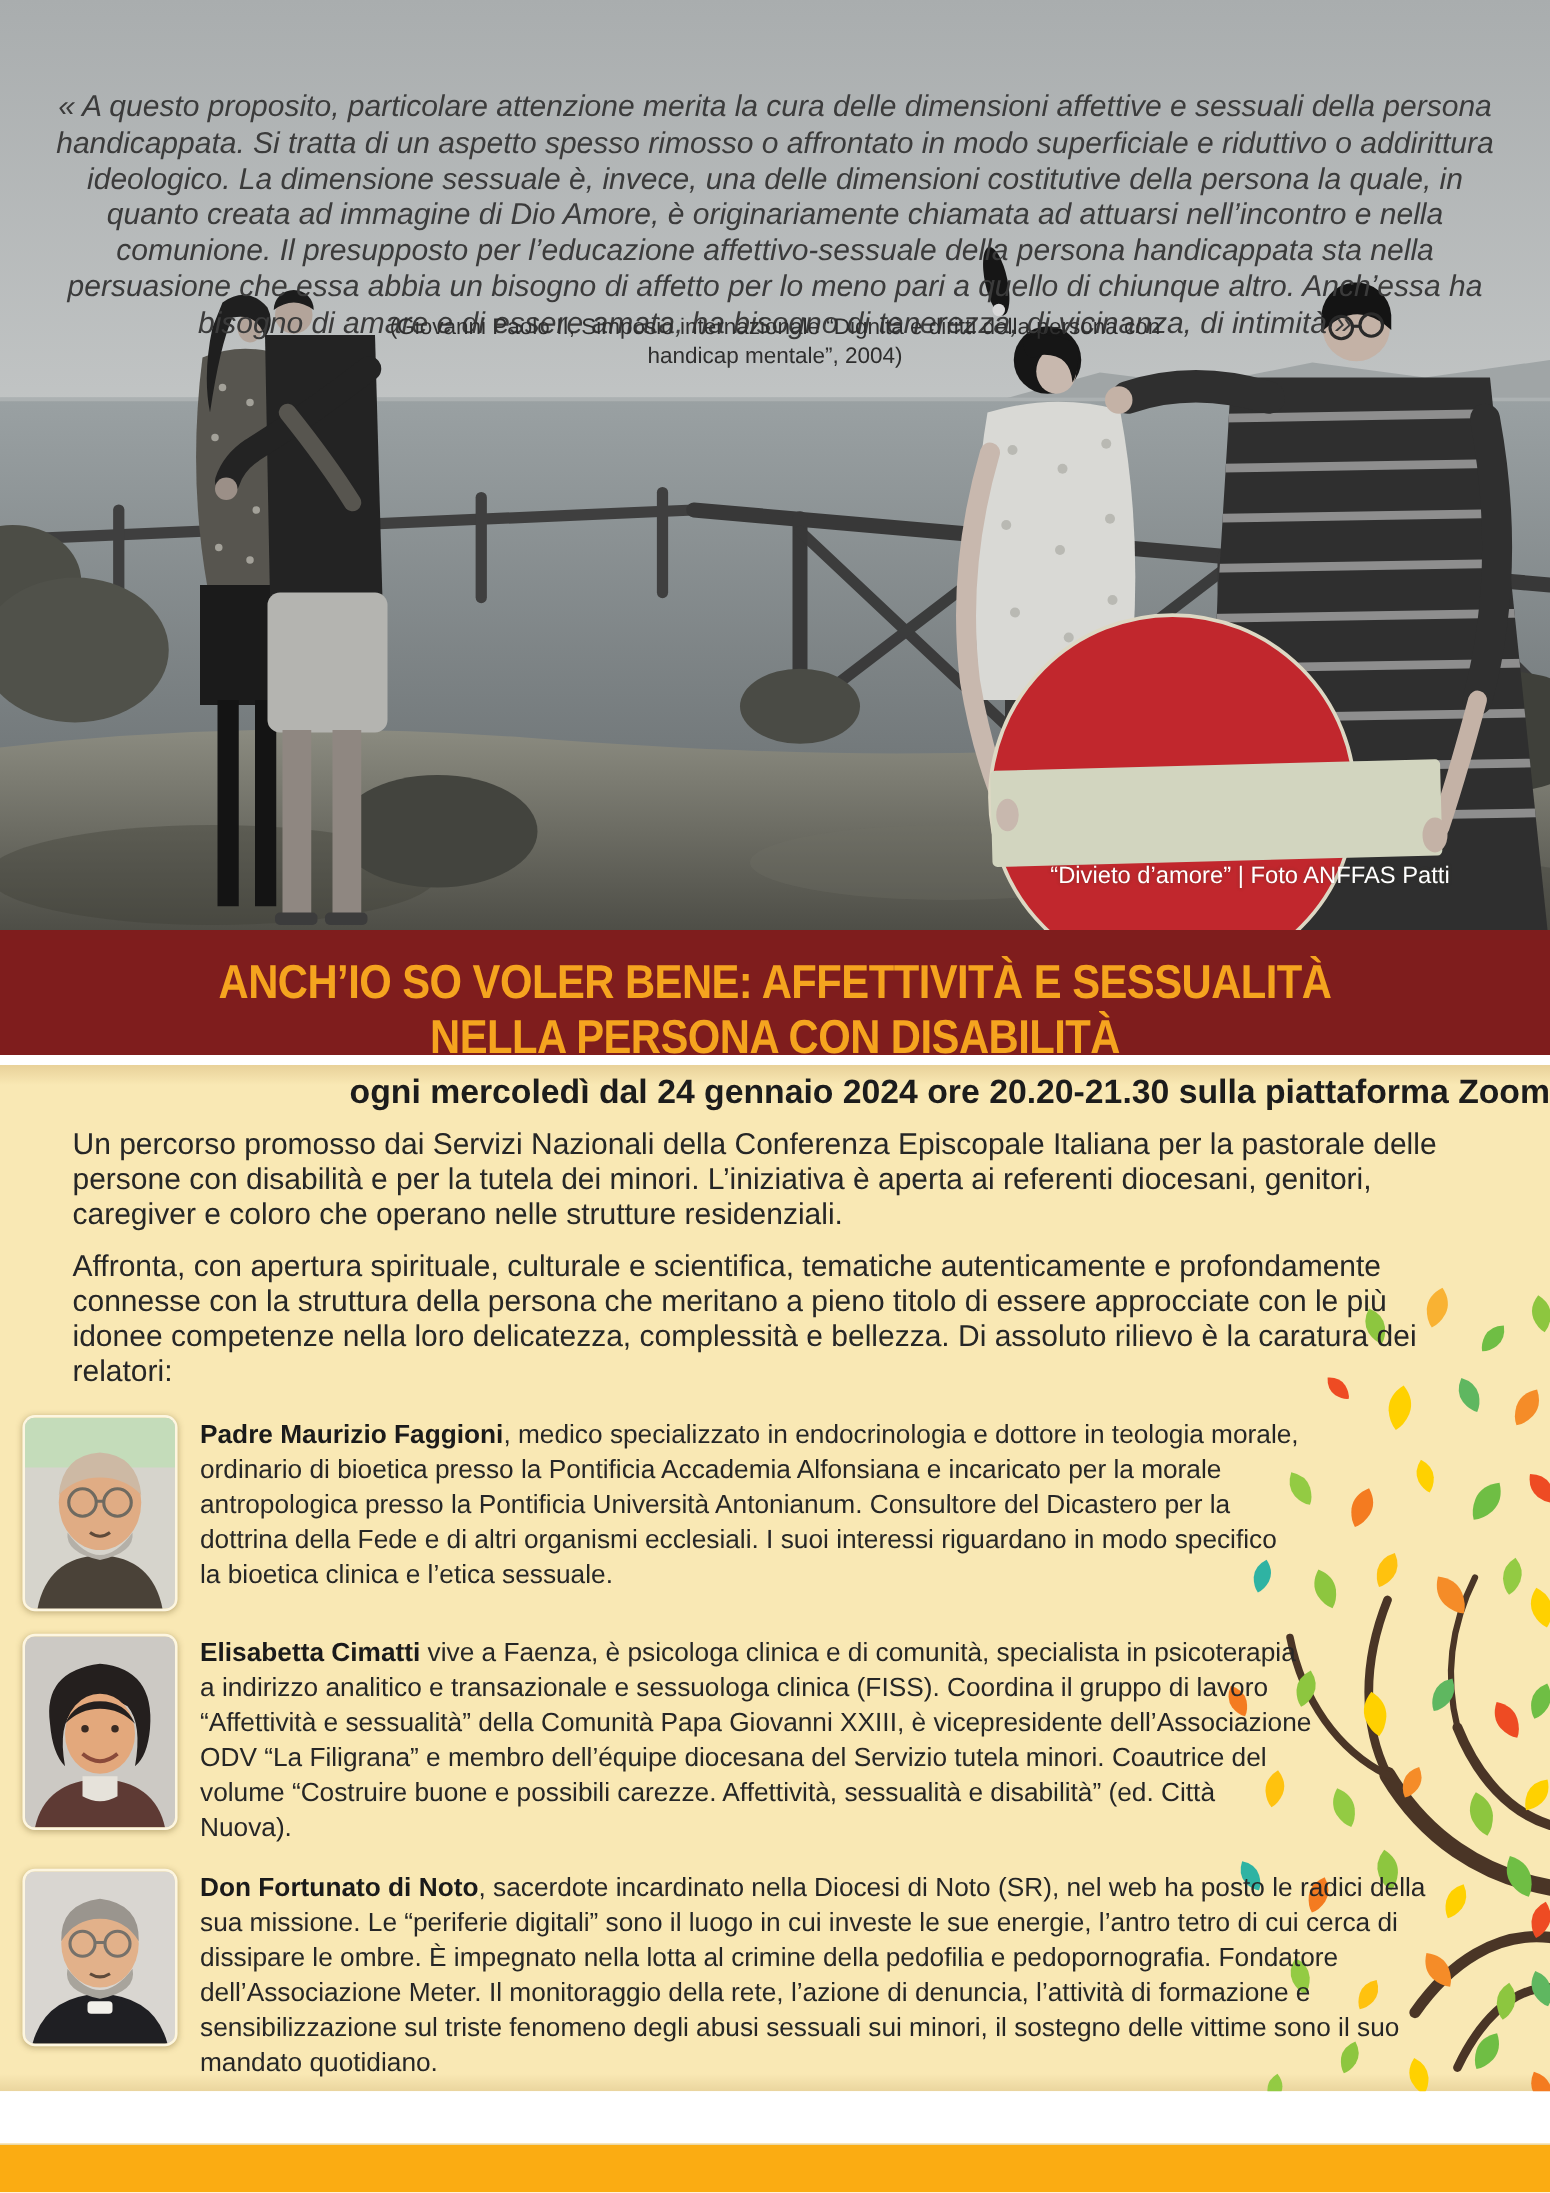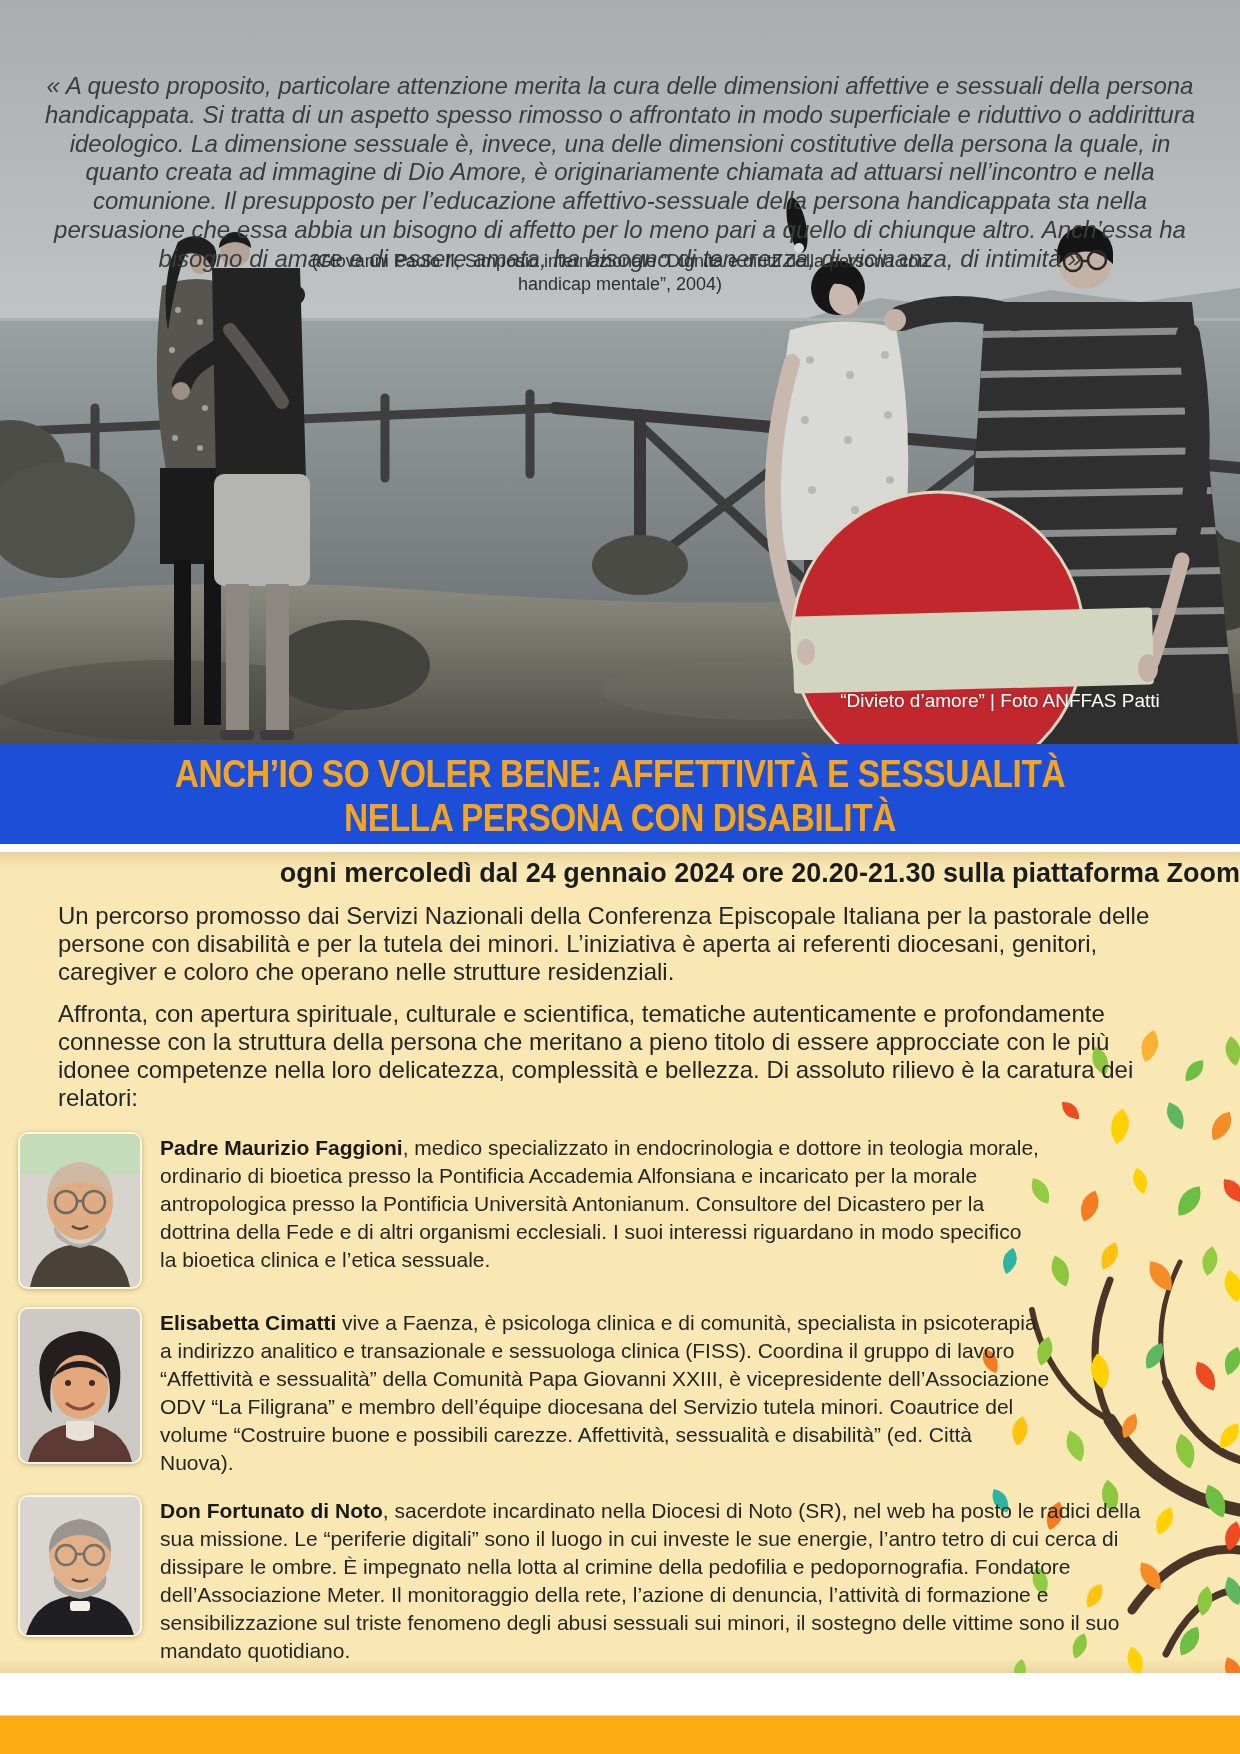--- a/index.html
+++ b/index.html
@@ -17,21 +17,21 @@
   .attribution {
     position:absolute; top:250px; left:300px; width:640px; text-align:center;
     font-size:18px; line-height:1.25; color:#2e2e2e; z-index:5;
   }
   .photo-caption {
     position:absolute; top:690px; left:800px; width:400px; text-align:center;
     font-size:19px; color:#ffffff; z-index:6; text-shadow:0 0 3px rgba(60,60,40,.4);
   }
 
   
-  .title-band { position:absolute; top:744px; left:0; width:1240px; height:100px; background:#1d4ed8; text-align:center; padding-top:8px; }
+  .title-band { position:absolute; top:744px; left:0; width:1240px; height:100px; background:#7f1d1d; text-align:center; padding-top:20px; }
   .title-line { display:block; font-weight:bold; font-size:38px; line-height:44px; color:#F5A41F; letter-spacing:-0.5px; transform:scaleX(.88); white-space:nowrap; }
 
   
   .content-section {
     position:absolute; top:852px; left:0; width:1240px; height:821px;
     background:linear-gradient(180deg,#e8d199 0px,#f9e8b4 16px,#f9e8b4 calc(100% - 14px),#ead59e 100%);
     overflow:hidden;
   }
   .intro-line1 { margin-top:12px; text-align:center; font-size:27px; line-height:34px; color:#1c1c1c; position:relative; z-index:2; }
   .highlight { background:#F8A41E; font-weight:bold; color:#221e36; padding:1px 10px; }

